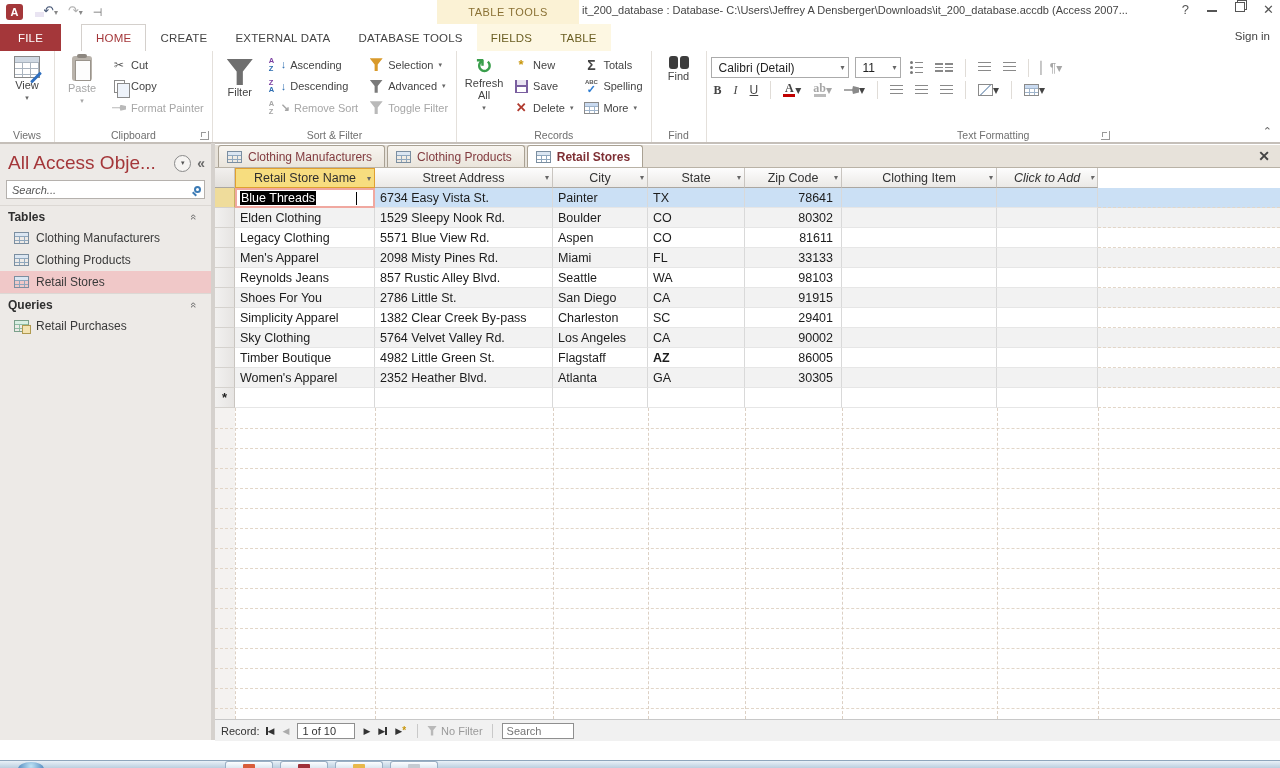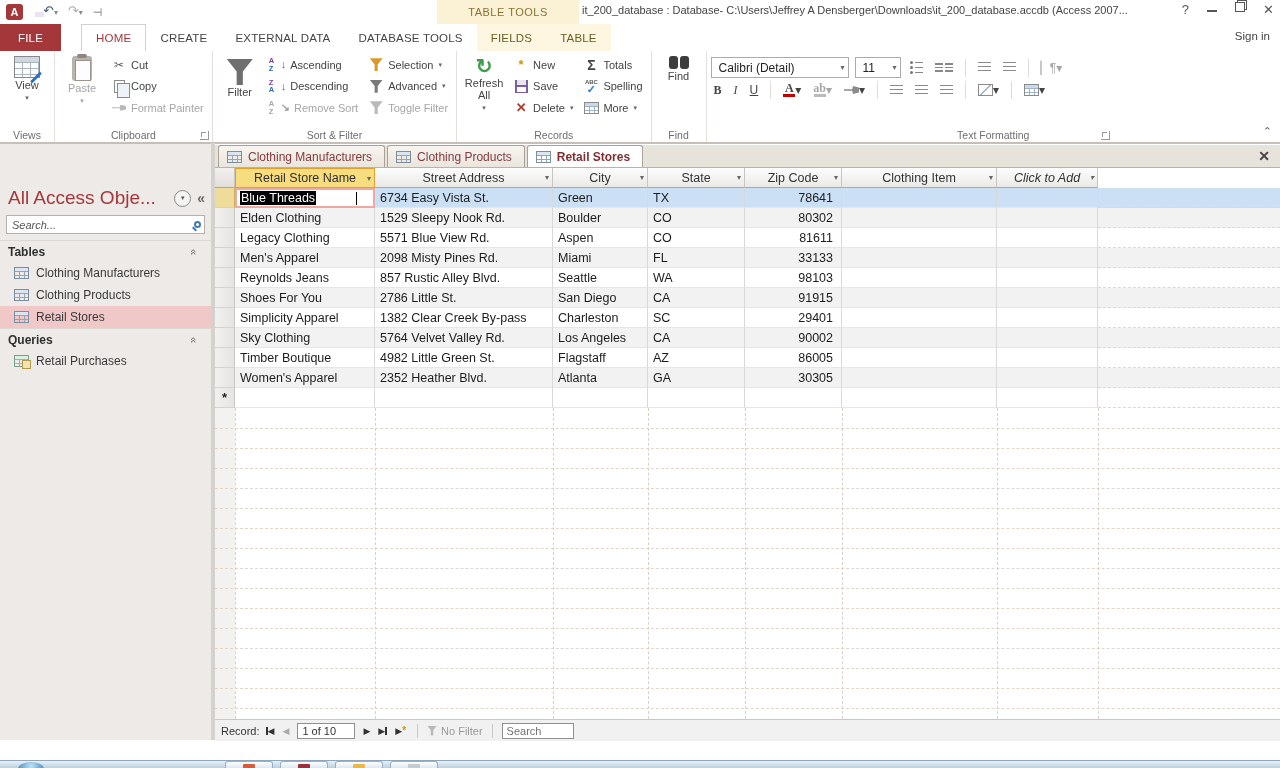--- a/index.html
+++ b/index.html
@@ -100,21 +100,21 @@
   .a-color .bar { width:12px; height:3px; background:#C00000; }
   .bars { width:13px; height:11px; background:repeating-linear-gradient(to bottom, #8a8a8a 0 1.5px, transparent 1.5px 4px); }
   .list-ic { display:inline-flex; flex-direction:column; gap:2px; }
   .list-ic i { display:flex; align-items:center; gap:2px; }
   .list-ic i b { width:3px; height:3px; background:#777; border-radius:50%; display:block; }
   .list-ic i s { width:8px; height:1.5px; background:#888; display:block; text-decoration:none; }
   .collapse-ribbon { position:absolute; right:8px; bottom:4px; font-size:11px; color:#666; }
 
   
   .navpane { position:absolute; left:0; top:143px; width:211px; height:597px; background:#EDEAE7; border-top:1px solid #C5BFB9; }
-  .np-title { display:flex; align-items:center; padding:20px 6px 4px 8px;margin-top:23px; }
+  .np-title { display:flex; align-items:center; padding:8px 6px 4px 8px; }
   .np-title .t { color:#A4373A; font-size:19px; flex:1; white-space:nowrap; overflow:hidden; }
   .np-circle { width:17px; height:17px; border:1px solid #8a8a8a; border-radius:50%; background:#f6f4f2; color:#555; font-size:7px; display:flex; align-items:center; justify-content:center; margin-right:6px; }
   .np-shutter { color:#6a6a6a; font-size:14px; font-weight:bold; }
   .np-search { margin:2px 6px 6px 6px; height:19px; background:#fff; border:1px solid #B5B1AD; display:flex; align-items:center; padding:0 3px 0 5px; }
   .np-search input { border:none; outline:none; flex:1; font-size:11px; font-style:italic; color:#444; font-family:"Liberation Sans", sans-serif; background:transparent; width:100%; }
   .np-search input::placeholder { color:#555; font-style:italic; }
   .mag { width:7px; height:7px; border:2px solid #3C7BB5; border-radius:50%; position:relative; flex:none; }
   .mag::after { content:""; position:absolute; left:-4px; top:5px; width:5px; height:2px; background:#3C7BB5; transform:rotate(45deg); }
   .np-group { display:flex; align-items:center; padding:4px 14px 3px 8px; border-top:1px solid #DCD8D4; }
   .np-group .gl { flex:1; font-size:12px; font-weight:bold; color:#2F2F2F; }
@@ -570,21 +570,21 @@
             <span class="dd">▾</span>
           </div>
         </div>
         <div class="drow selected">
           <div class="rowsel current"></div>
           <div class="dcell editcell" style="width: 140px;">
             <span class="editsel">Blue Threads</span>
             <span class="caret"></span>
           </div>
           <div class="dcell" style="width: 178px;">6734 Easy Vista St.</div>
-          <div class="dcell" style="width: 95px;">Green</div>
+          <div class="dcell" style="width: 95px;">Painter</div>
           <div class="dcell" style="width: 97px;">TX</div>
           <div class="dcell num" style="width: 97px;">78641</div>
           <div class="dcell" style="width: 155px;"></div>
           <div class="dcell" style="width: 101px;"></div>
         </div>
         <div class="drow alt">
           <div class="rowsel"></div>
           <div class="dcell" style="width: 140px; text-align: center;">Elden Clothing</div>
           <div class="dcell" style="width: 178px;">1529 Sleepy Nook Rd.</div>
           <div class="dcell" style="width: 95px;">Boulder</div>
@@ -651,21 +651,21 @@
           <div class="dcell" style="width: 97px;">CA</div>
           <div class="dcell num" style="width: 97px;">90002</div>
           <div class="dcell" style="width: 155px;"></div>
           <div class="dcell" style="width: 101px;"></div>
         </div>
         <div class="drow">
           <div class="rowsel"></div>
           <div class="dcell" style="width: 140px;">Timber Boutique</div>
           <div class="dcell" style="width: 178px;">4982 Little Green St.</div>
           <div class="dcell" style="width: 95px;">Flagstaff</div>
-          <div class="dcell" style="width: 97px;">AZ</div>
+          <div class="dcell" style="width: 97px; font-weight: bold;">AZ</div>
           <div class="dcell num" style="width: 97px;">86005</div>
           <div class="dcell" style="width: 155px;"></div>
           <div class="dcell" style="width: 101px;"></div>
         </div>
         <div class="drow alt">
           <div class="rowsel"></div>
           <div class="dcell" style="width: 140px;">Women's Apparel</div>
           <div class="dcell" style="width: 178px;">2352 Heather Blvd.</div>
           <div class="dcell" style="width: 95px;">Atlanta</div>
           <div class="dcell" style="width: 97px;">GA</div>

